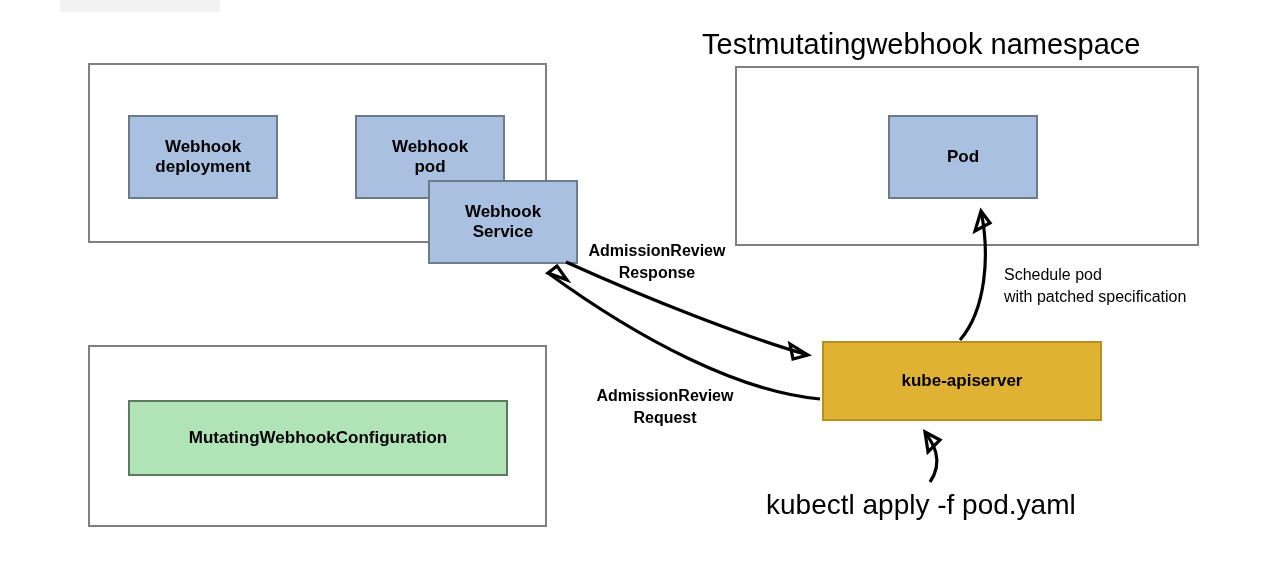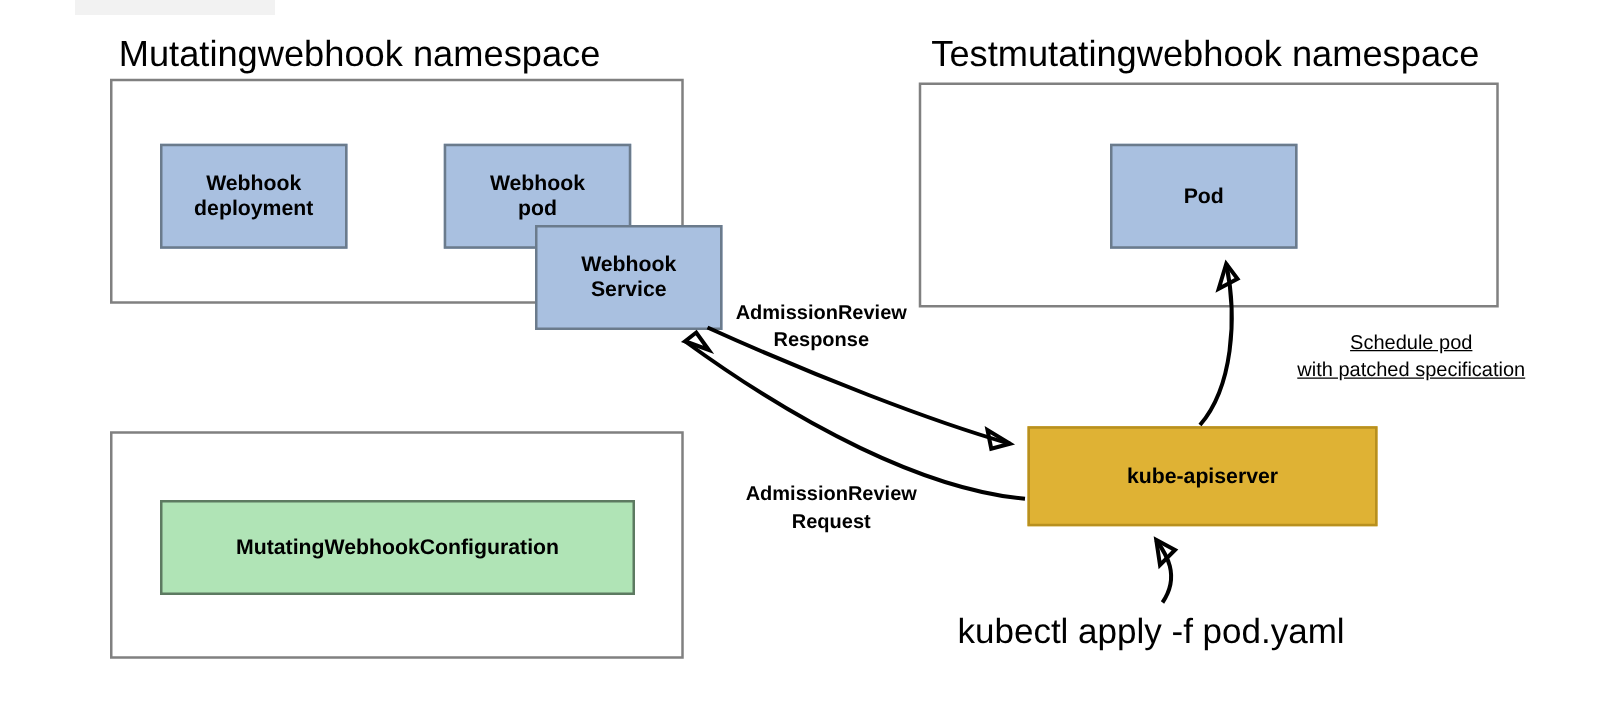--- a/index.html
+++ b/index.html
@@ -84,21 +84,21 @@
 
   
   .edge-label {
     position: absolute;
     font-size: 16px;
     line-height: 1.35;
     color: #000000;
     white-space: pre-line;
   }
   .edge-label.center { text-align: center; font-weight: bold; }
-  .edge-label.left   { text-align: center; text-decoration: underline; }
+  .edge-label.left   { text-align: left; }
 
   
   .command-caption {
     position: absolute;
     font-size: 28px;
     line-height: 1;
     color: #000000;
     white-space: nowrap;
     margin-left: 16px;
   }
@@ -115,34 +115,33 @@
   }
   #arrow-layer path { fill: none; stroke: #000000; stroke-width: 3.2; }
 </style>
 </head>
 <body>
 
 <div id="canvas">
 
   <div class="artifact"></div>
 
-  <div class="group-title" style="left:95px; top:30px;">Mutatingwebhook namespace</div>
 
   <div class="group-box" style="left:88px; top:63px; width:459px; height:180px;"></div>
 
   <div class="node blue" style="left:128px; top:115px; width:150px; height:84px;">Webhook
 deployment</div>
 
   <div class="node blue" style="left:355px; top:115px; width:150px; height:84px;">Webhook
 pod</div>
 
   <div class="node blue on-top" style="left:428px; top:180px; width:150px; height:84px;">Webhook
 Service</div>
 
-  <div class="group-title" style="left:745px; top:30px;">Testmutatingwebhook namespace</div>
+  <div class="group-title" style="left:702px; top:30px;">Testmutatingwebhook namespace</div>
 
   <div class="group-box" style="left:735px; top:66px; width:464px; height:180px;"></div>
 
   <div class="node blue" style="left:888px; top:115px; width:150px; height:84px;">Pod</div>
 
 
   <div class="group-box" style="left:88px; top:345px; width:459px; height:182px;"></div>
 
   <div class="node orange" style="left:822px; top:341px; width:280px; height:80px;">kube-apiserver</div>
 

